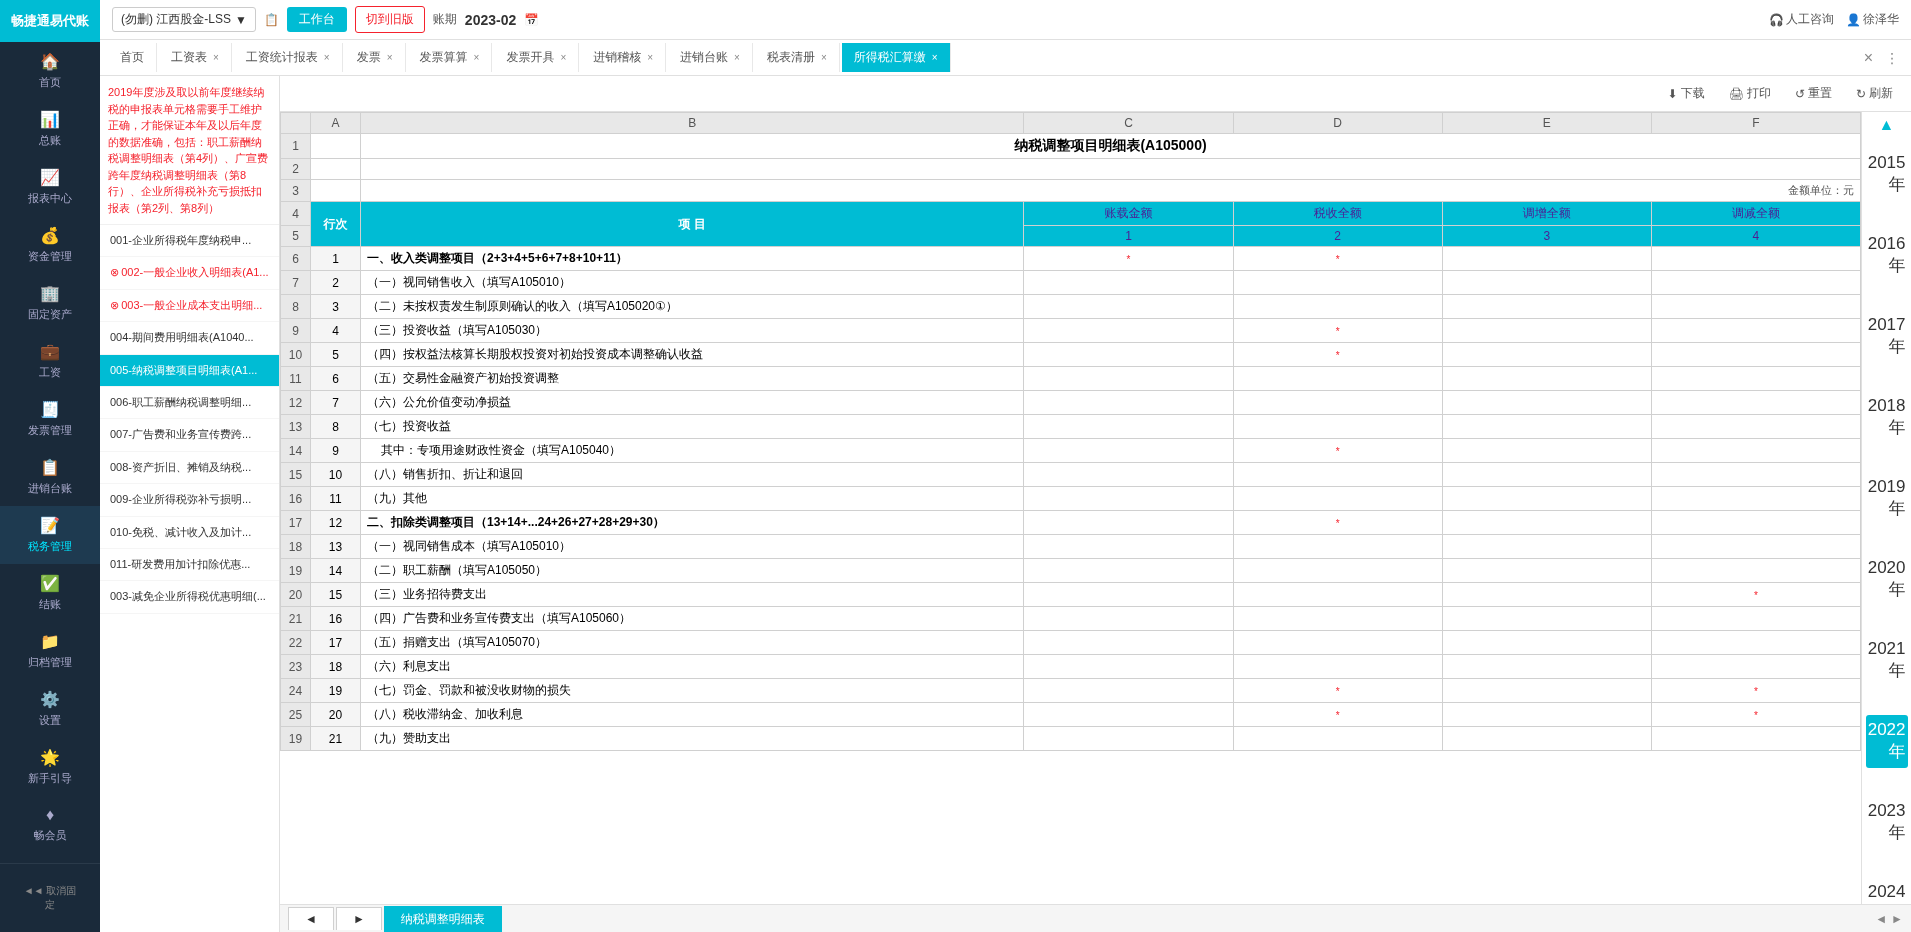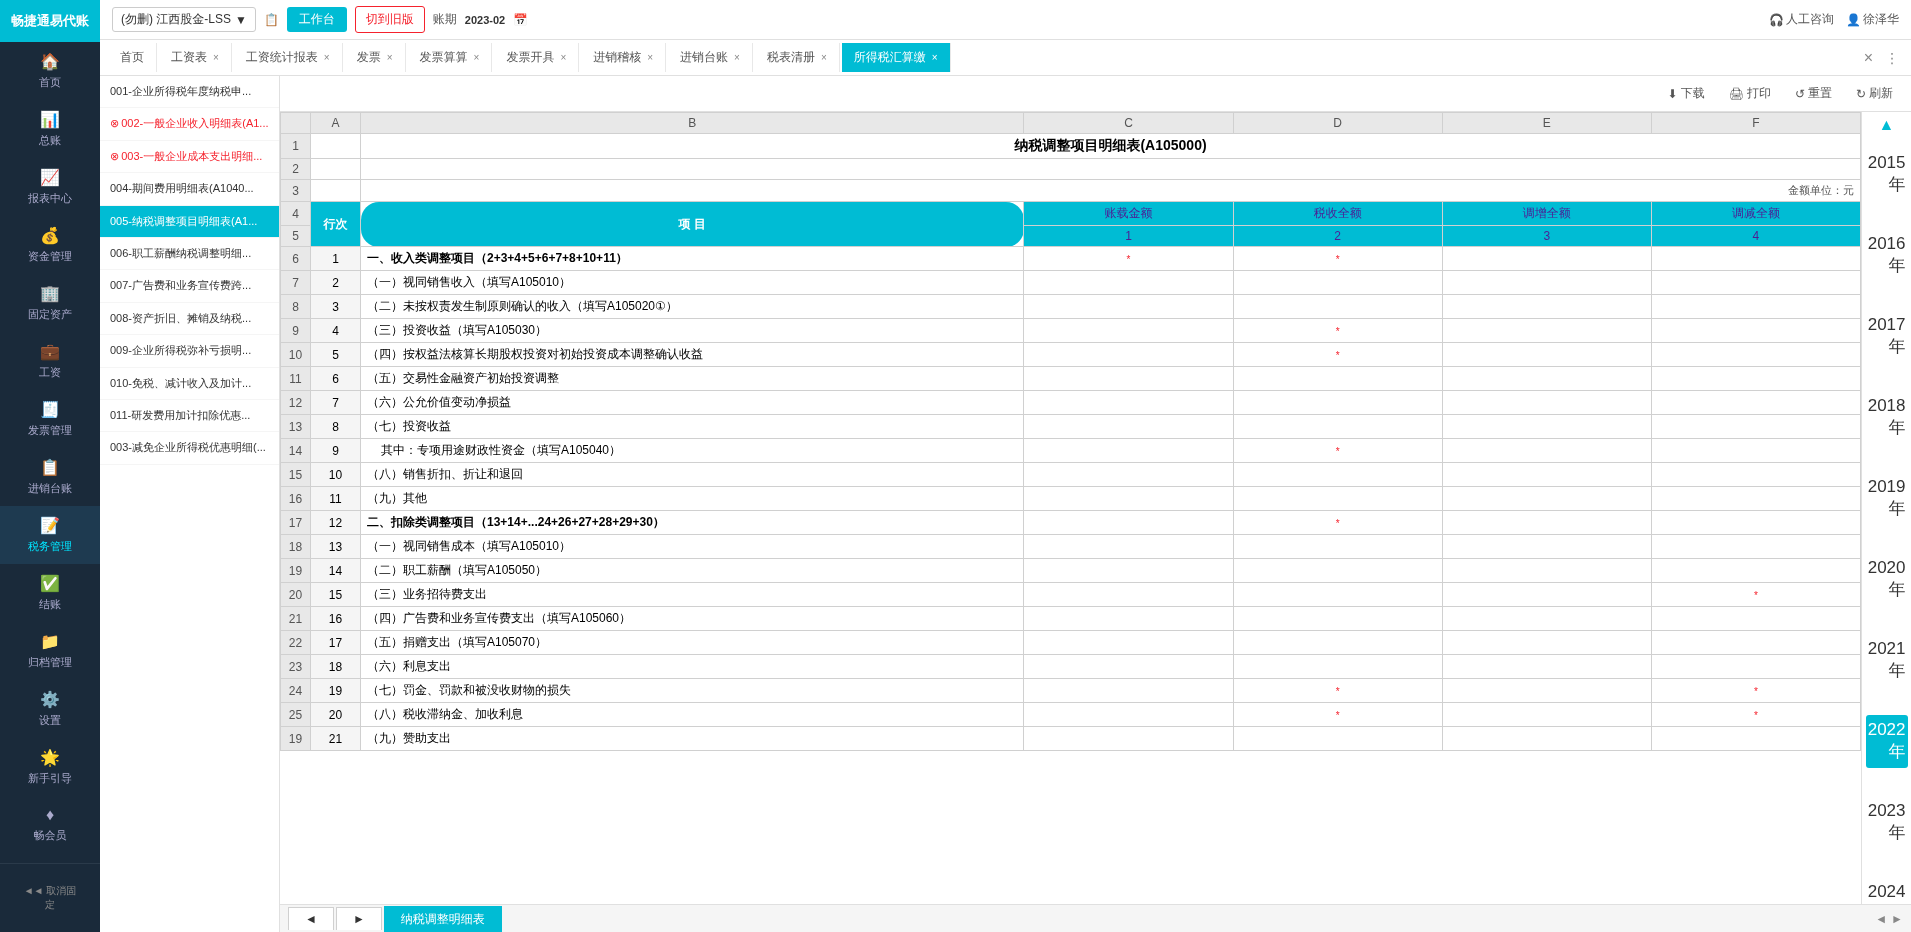--- a/index.html
+++ b/index.html
@@ -59,21 +59,21 @@
     
     .spreadsheet-container { flex: 1; overflow: auto; background: #fff; }
     .spreadsheet-table { border-collapse: collapse; min-width: 100%; font-size: 12px; }
     .spreadsheet-table th, .spreadsheet-table td { border: 1px solid #d0d0d0; padding: 3px 6px; white-space: nowrap; }
     .col-header { background: #e8e8e8; text-align: center; font-weight: normal; color: #555; height: 20px; }
     .row-num { background: #e8e8e8; text-align: center; color: #555; width: 30px; }
     .cell-merge-title { background: #fff; text-align: center; font-size: 14px; font-weight: bold; }
     .cell-unit { background: #fff; text-align: right; font-size: 11px; color: #555; }
     .cell-col-label { background: #00bcd4; color: #4c1d95; text-align: center; font-weight: normal; }
     .cell-xuhao { background: #00bcd4; color: #fff; text-align: center; font-weight: bold; width: 50px; }
-    .cell-item { background: #00bcd4; color: #fff; text-align: center; font-weight: bold; border-radius: 18px; }
+    .cell-item { background: #00bcd4; color: #fff; text-align: center; font-weight: bold; }
     .cell-hangci { width: 30px; text-align: center; background: #f5f5f5; }
     .cell-content { min-width: 240px; }
     .cell-num { min-width: 100px; text-align: center; }
     .cell-asterisk { color: #f5222d; font-size: 10px; }
 
     
     .sheet-tab-bar { background: #f5f5f5; border-top: 1px solid #e0e0e0; height: 28px; display: flex; align-items: center; padding: 0 8px; flex-shrink: 0; }
     .sheet-tab { padding: 4px 16px; font-size: 12px; background: #fff; border: 1px solid #d0d0d0; border-bottom: none; cursor: pointer; color: #333; margin-right: 2px; }
     .sheet-tab.active { background: #00bcd4; color: #fff; border-color: #00bcd4; }
     .sheet-tab-scroll { display: flex; align-items: center; gap: 4px; font-size: 12px; color: #888; margin-left: auto; }
@@ -153,21 +153,21 @@
 
   <div class="topbar">
     <div class="topbar-company">
       <span>(勿删) 江西股金-LSS</span>
       <span>▼</span>
     </div>
     <span style="cursor:pointer;color:#888;">📋</span>
     <button class="topbar-btn">工作台</button>
     <button class="topbar-btn-outline">切到旧版</button>
     <span style="font-size:12px;color:#555;">账期</span>
-    <span style="font-size:11px;color:#333;font-weight:bold;">2023-02</span>
+    <span style="font-size:14px;color:#333;font-weight:bold;">2023-02</span>
     <span style="cursor:pointer;color:#888;">📅</span>
     <div class="topbar-right">
       <button class="topbar-icon-btn">
         <span>🎧</span>
         <span>人工咨询</span>
       </button>
       <button class="topbar-icon-btn">
         <span>👤</span>
         <span>徐泽华</span>
       </button>
@@ -214,20 +214,21 @@
       <span>所得税汇算缴</span>
       <span class="tab-close">×</span>
     </div>
     <div class="tabbar-close-btn">×</div>
     <span style="font-size:14px;color:#888;cursor:pointer;padding:0 4px;">⋮</span>
   </div>
 
   <div class="content-area">
 
     <div class="doc-panel">
+      <div class="doc-panel-warning">2019年度涉及取以前年度继续纳税的申报表单元格需要手工维护正确，才能保证本年及以后年度的数据准确，包括：职工薪酬纳税调整明细表（第4列）、广宣费跨年度纳税调整明细表（第8行）、企业所得税补充亏损抵扣报表（第2列、第8列）</div>
       <div class="doc-list">
         <div class="doc-item">
           <span>001-企业所得税年度纳税申...</span>
         </div>
         <div class="doc-item error">
           <span class="error-icon" style="color:#f5222d;">⊗</span>
           <span>002-一般企业收入明细表(A1...</span>
         </div>
         <div class="doc-item error">
           <span class="error-icon" style="color:#f5222d;">⊗</span>

